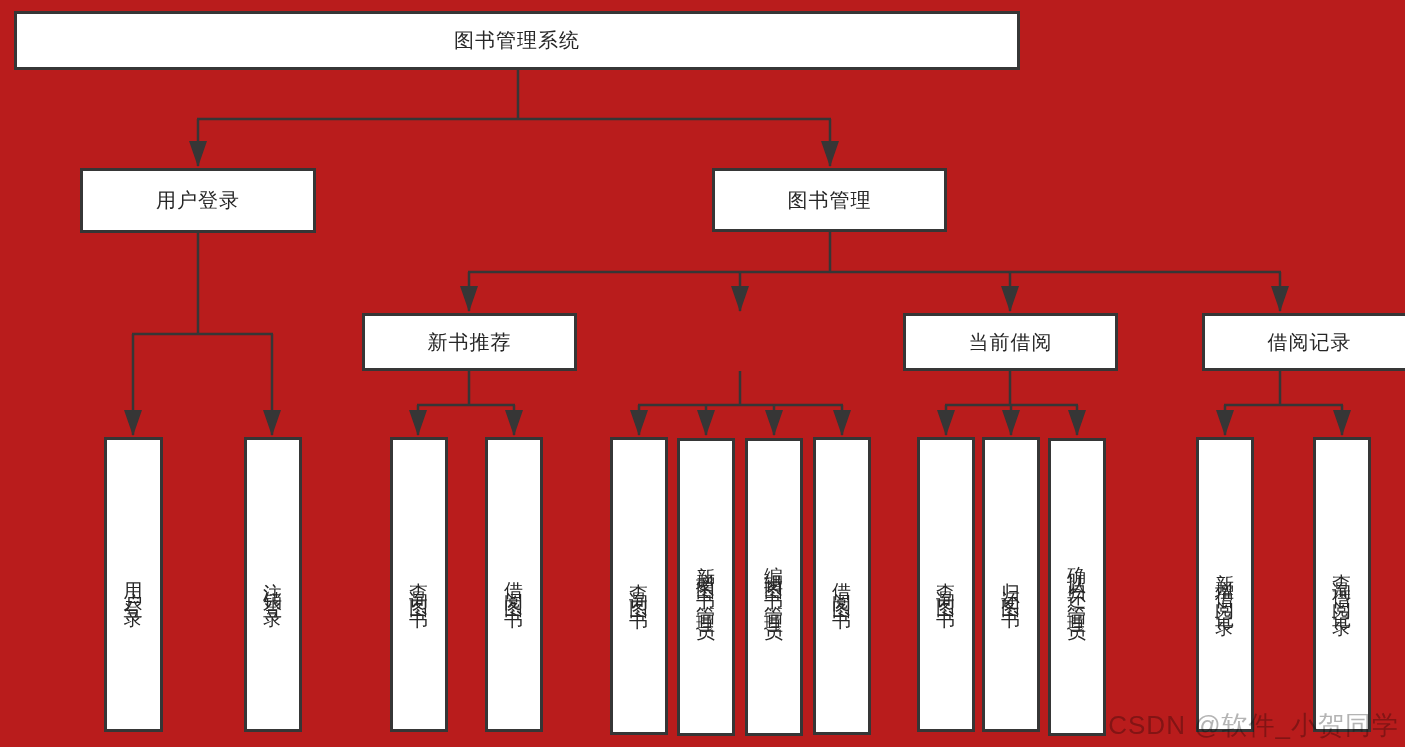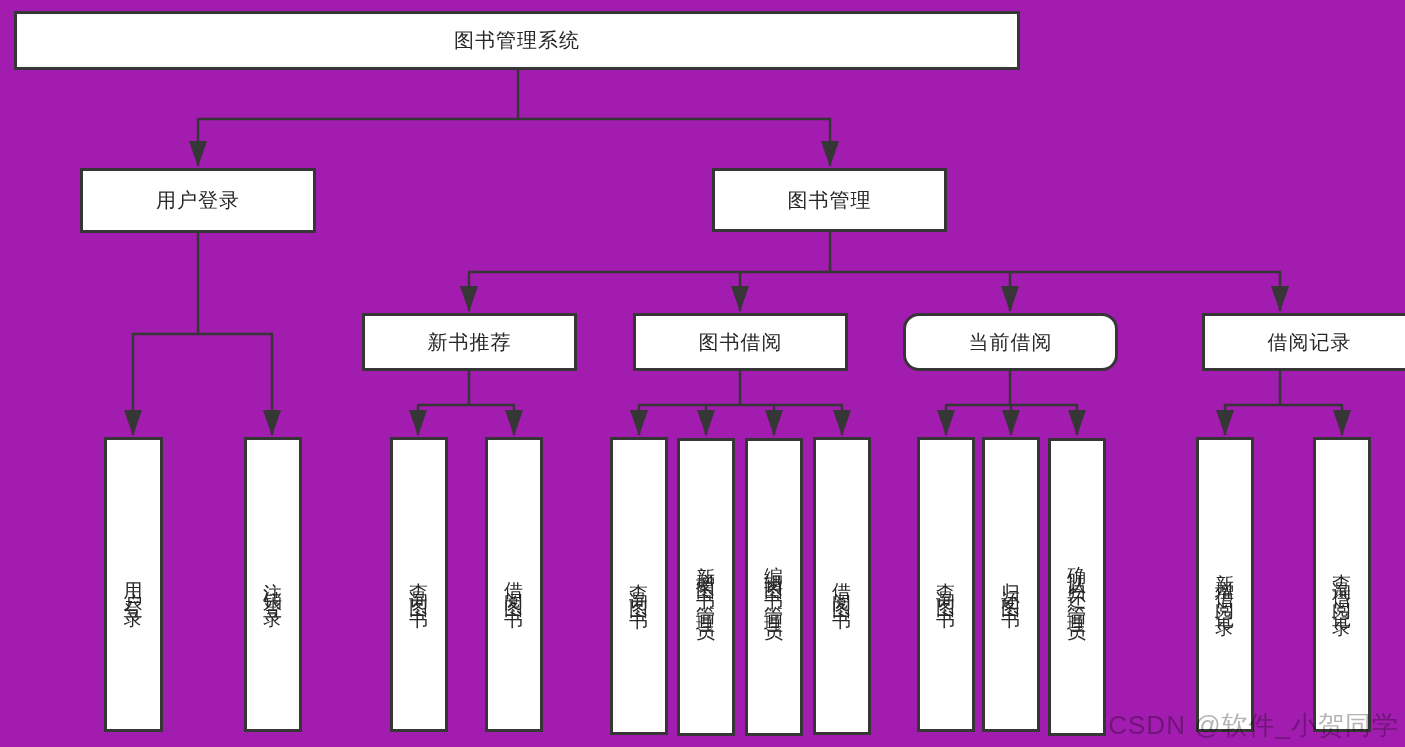--- a/index.html
+++ b/index.html
@@ -1,19 +1,19 @@
 <!DOCTYPE html>
 <html><head>
 <meta charset="utf-8">
 <style>
   html,body{margin:0;padding:0;background:#ffffff;}
   .stage{
     position:relative;
     width:1405px;height:747px;
-    background:#a21caf;
+    background:#b91c1c;
     font-family:"Liberation Sans","DejaVu Sans",sans-serif;
     overflow:hidden;
   }
   svg.connectors{position:absolute;left:0;top:0;z-index:0;}
   .node{
     position:absolute;
     box-sizing:border-box;
     background:#ffffff;
     border:3px solid #363636;
     display:flex;align-items:center;justify-content:center;
@@ -102,22 +102,21 @@
       </g>
     </g>
   </svg>
 
   <div class="node h-node" style="left:14px;top:11px;width:1006px;height:59px;">图书管理系统</div>
 
   <div class="node h-node" style="left:80px;top:168px;width:236px;height:65px;">用户登录</div>
   <div class="node h-node" style="left:362px;top:313px;width:215px;height:58px;">新书推荐</div>
 
   <div class="node h-node" style="left:712px;top:168px;width:235px;height:64px;">图书管理</div>
-  <div class="node h-node" style="left:633px;top:313px;width:215px;height:58px;">图书借阅</div>
-  <div class="node h-node" style="left:903px;top:313px;width:215px;height:58px;border-radius:16px;">当前借阅</div>
+  <div class="node h-node" style="left:903px;top:313px;width:215px;height:58px;">当前借阅</div>
   <div class="node h-node" style="left:1202px;top:313px;width:215px;height:58px;">借阅记录</div>
 
   <div class="node leaf" style="left:104px;top:437px;width:59px;height:295px;">
     <span class="vtext">用户登录</span>
   </div>
   <div class="node leaf" style="left:244px;top:437px;width:58px;height:295px;">
     <span class="vtext">注销登录</span>
   </div>
 
   <div class="node leaf" style="left:390px;top:437px;width:58px;height:295px;">

